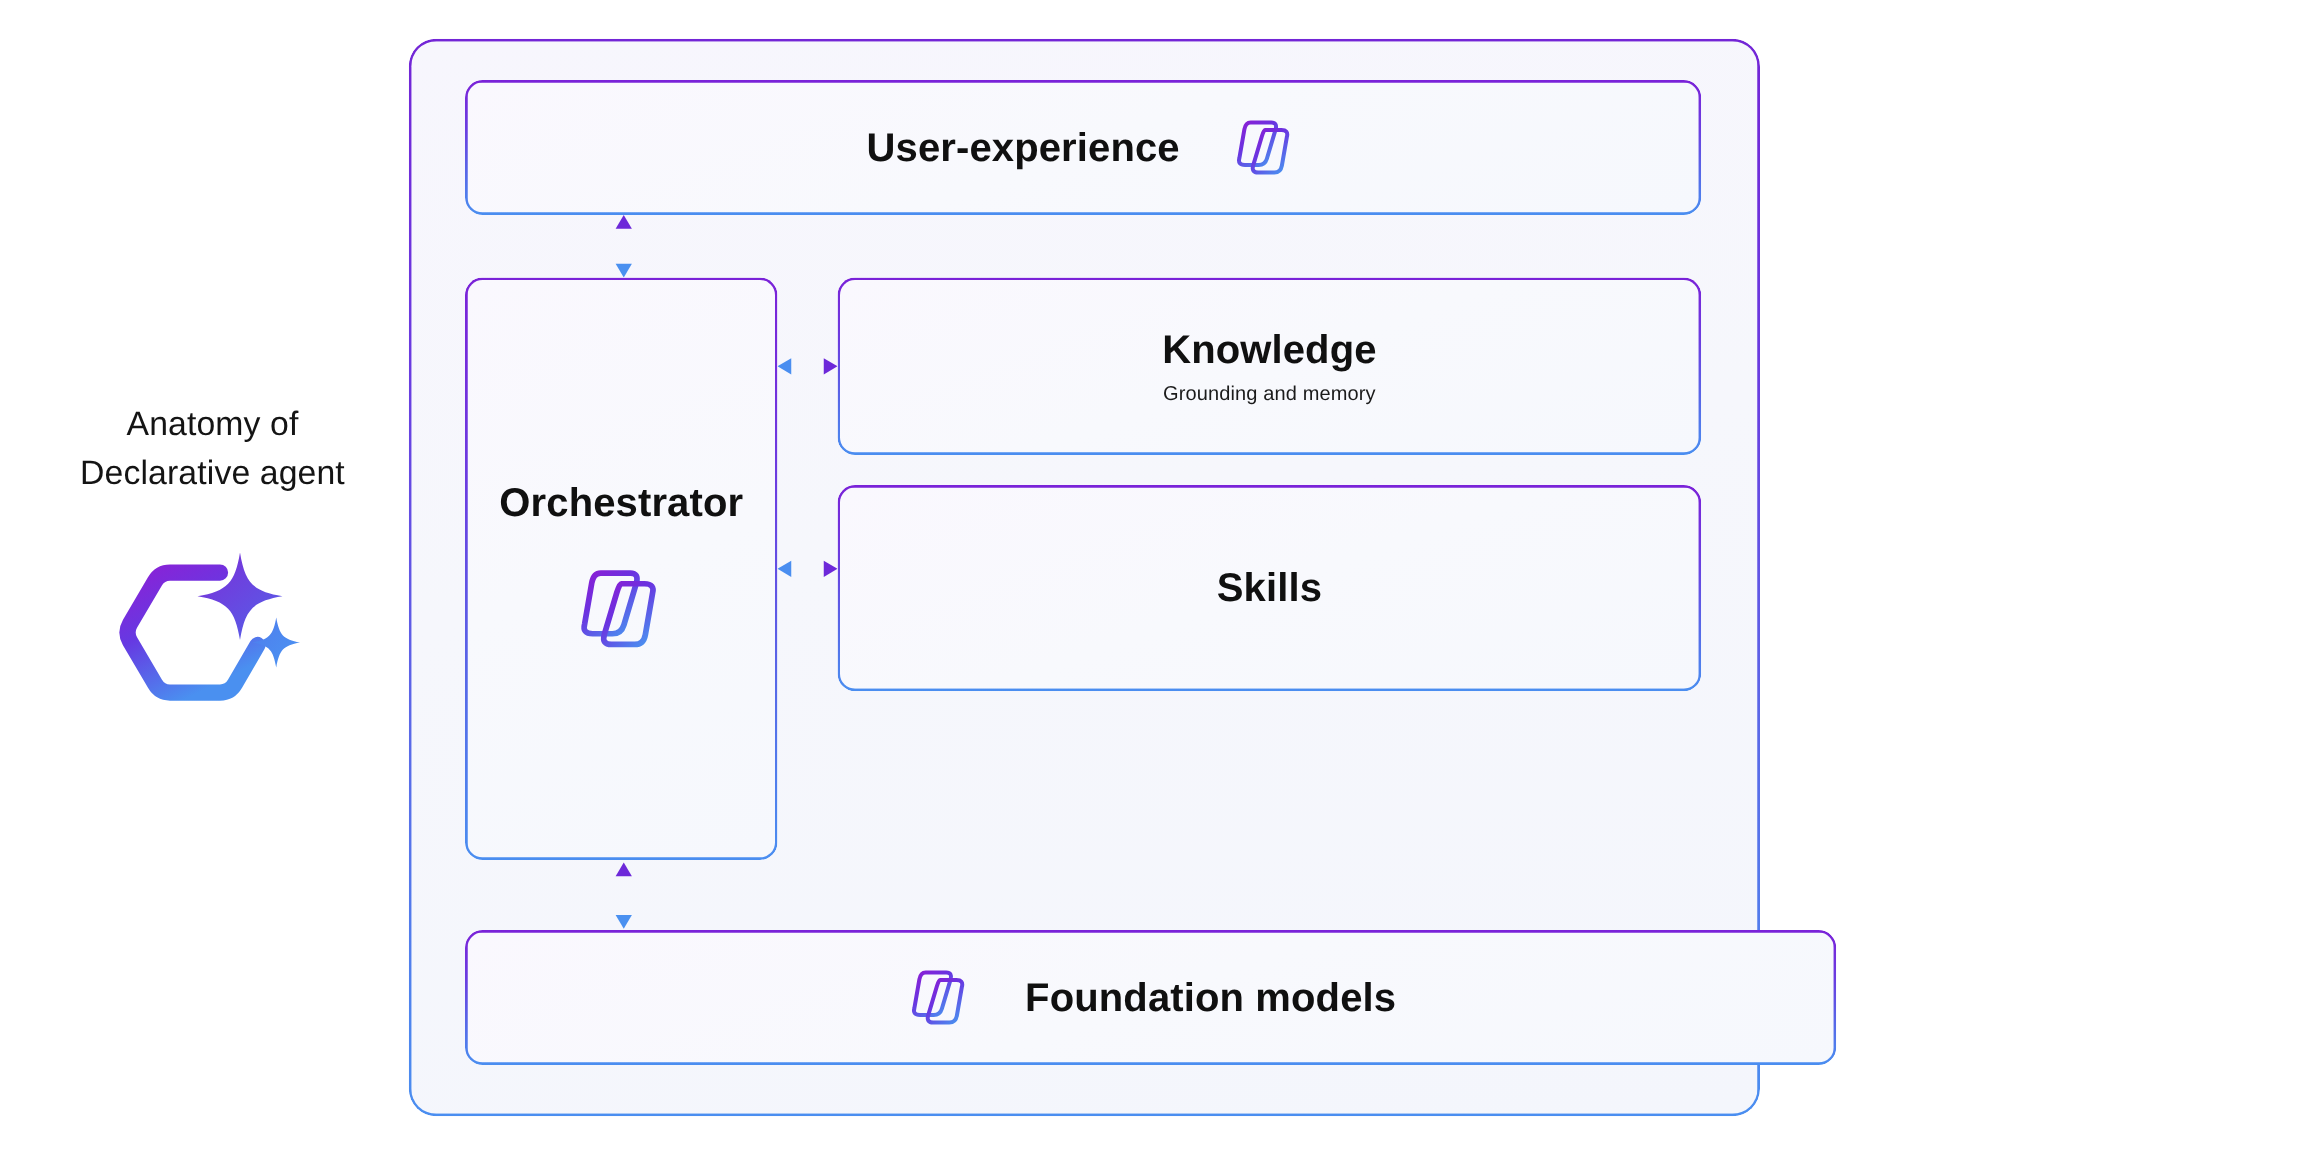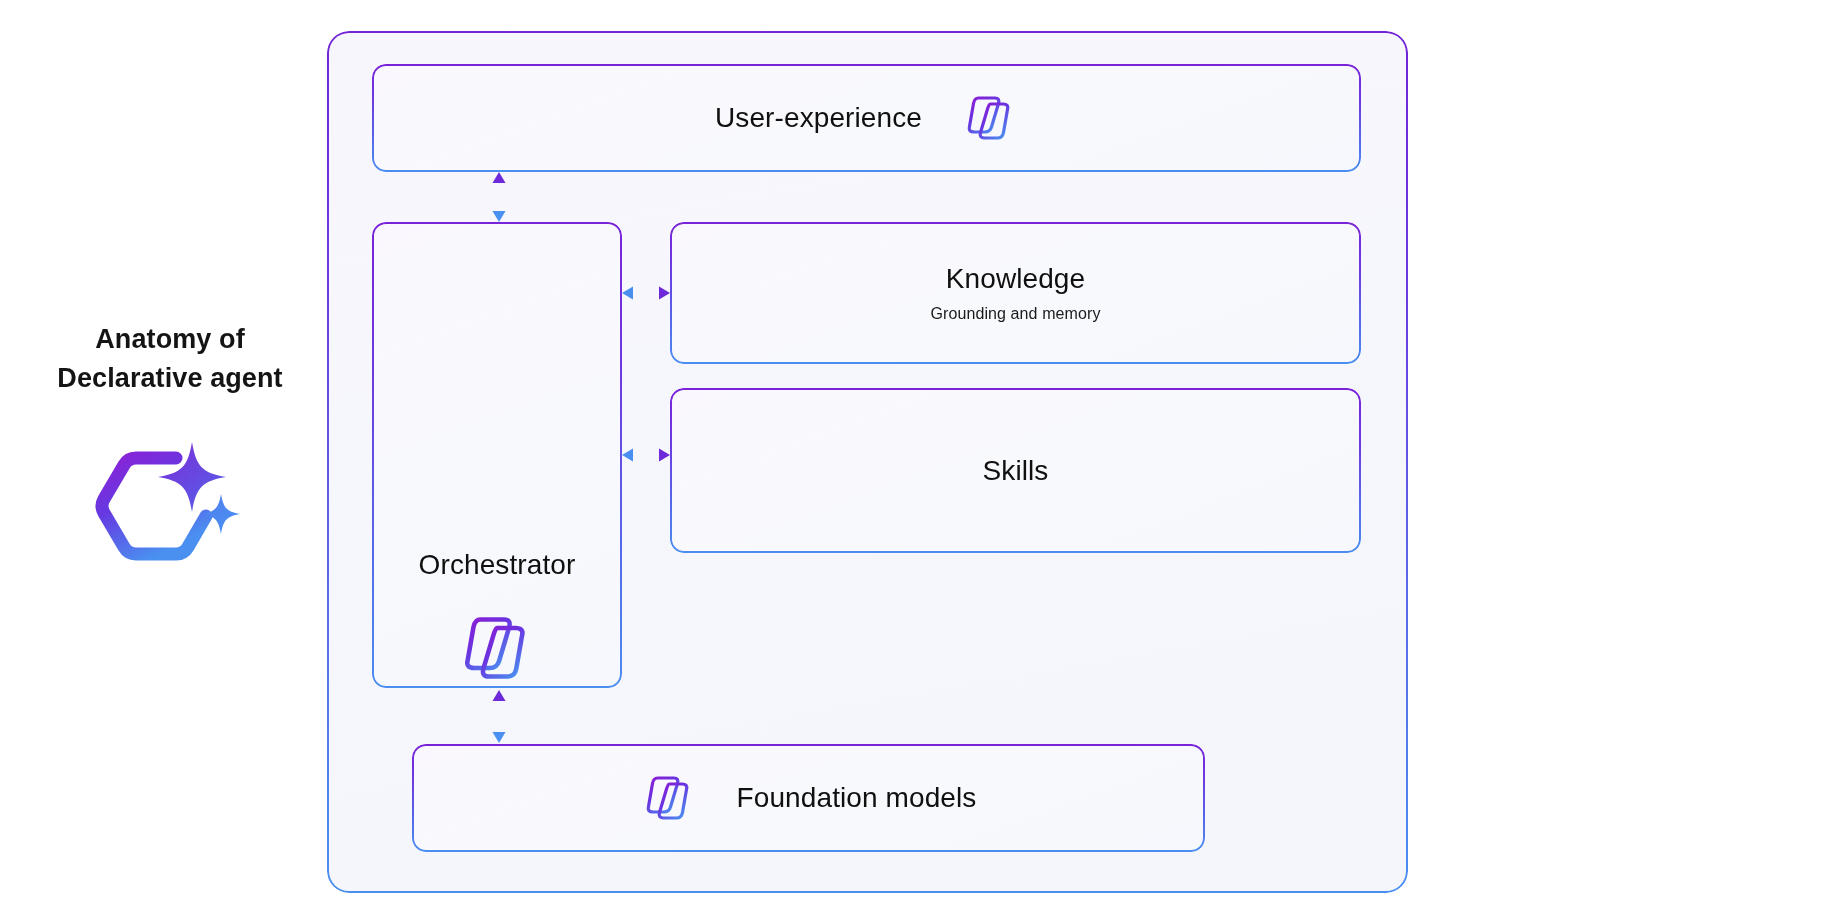--- a/index.html
+++ b/index.html
@@ -27,21 +27,21 @@
   .caption-block {
     position: absolute;
     left: 30px;
     top: 320px;
     width: 280px;
     text-align: center;
   }
   .caption-title {
     font-size: 27px;
     line-height: 39px;
-    font-weight: 700;
+    font-weight: 400;
     color: #141414;
     letter-spacing: 0.1px;
     white-space: pre-line;
   }
   .caption-logo {
     margin-top: 42px;
     display: flex;
     justify-content: center;
     align-items: center;
   }
@@ -101,42 +101,42 @@
     align-items: center;
     justify-content: center;
     gap: 8px;
   }
   .row-inner {
     flex-direction: row;
     gap: 40px;
   }
 
   .card-title {
-    font-size: 28px;
-    font-weight: 400;
+    font-size: 32px;
+    font-weight: 700;
     color: #101010;
     letter-spacing: 0.1px;
     line-height: 1.2;
   }
   .card-sub {
     font-size: 16px;
     font-weight: 400;
     color: #1b1b1b;
     letter-spacing: 0.1px;
     line-height: 1.25;
   }
 
   
   .card-ux          { left: 372px; top: 64px;  width: 989px; height: 108px; }
   .card-orch        { left: 372px; top: 222px; width: 250px; height: 466px; }
   .card-knowledge   { left: 670px; top: 222px; width: 691px; height: 142px; }
   .card-skills      { left: 670px; top: 388px; width: 691px; height: 165px; }
-  .card-foundation  { left: 372px; top: 744px; width: 793px; height: 108px; margin-left: 40px; }
-
-  .orch-inner { gap: 26px; justify-content: flex-end; }
+  .card-foundation  { left: 372px; top: 744px; width: 1097px; height: 108px; }
+
+  .orch-inner { gap: 26px; }
 
   
   .arrow-v {
     position: absolute;
     width: 22px;
   }
   .arrow-h {
     position: absolute;
     height: 22px;
   }

